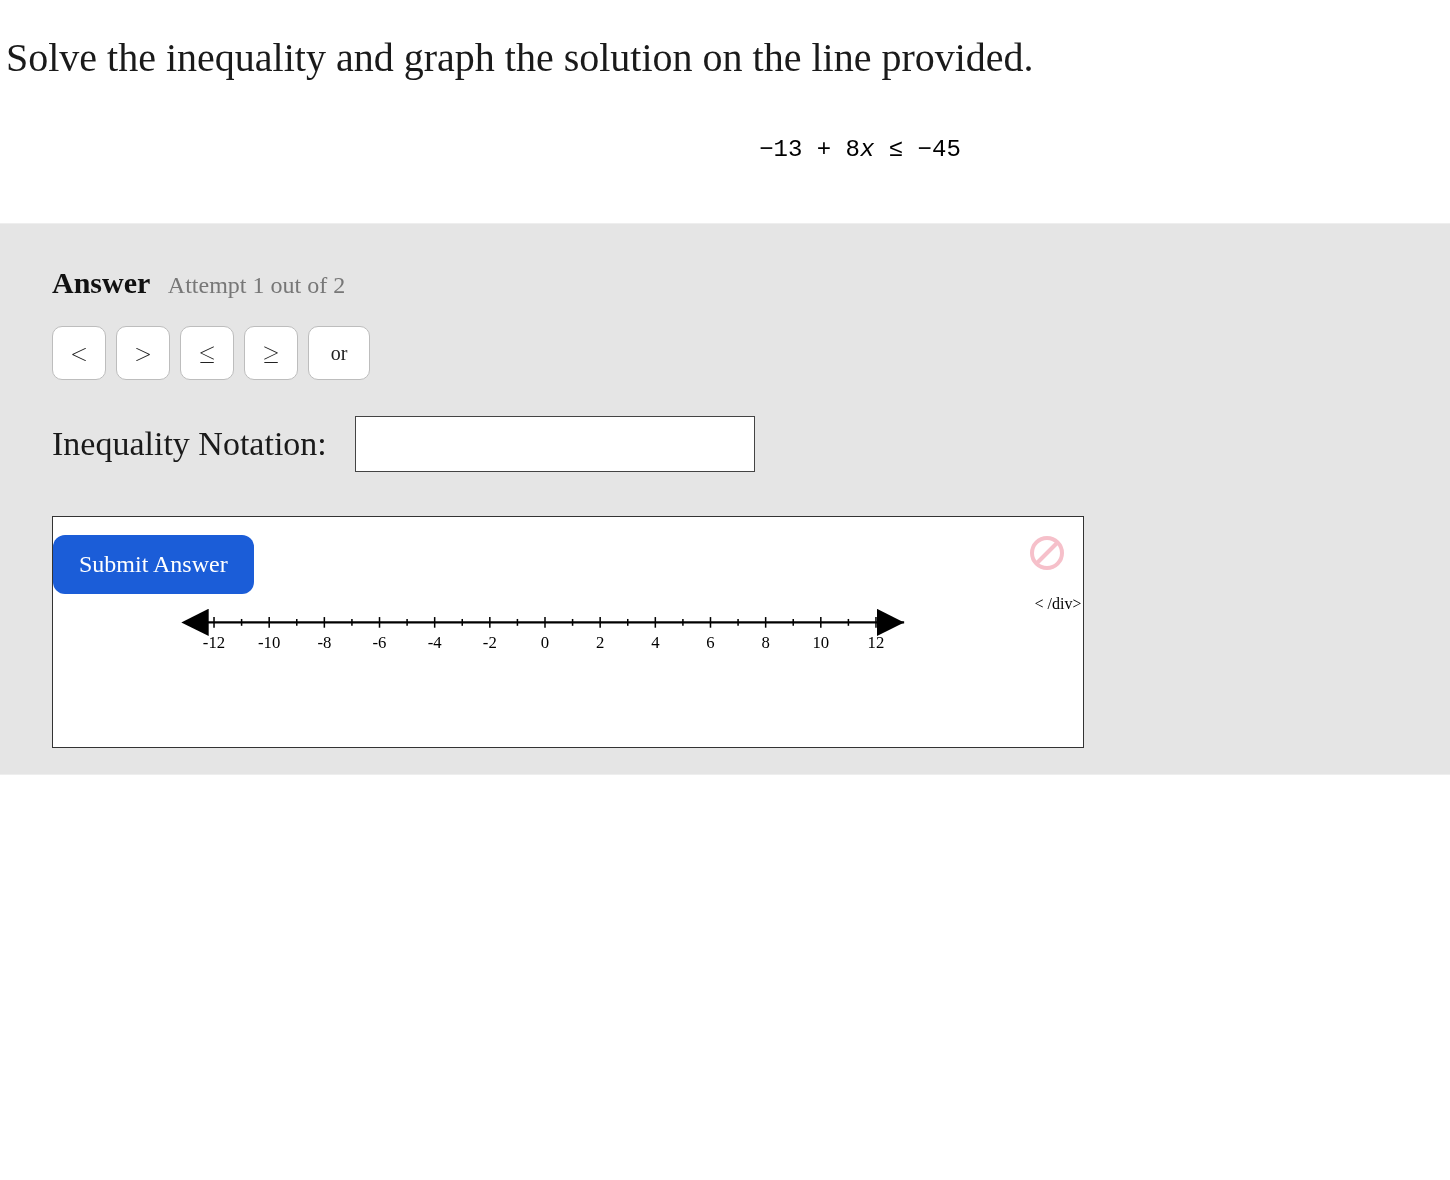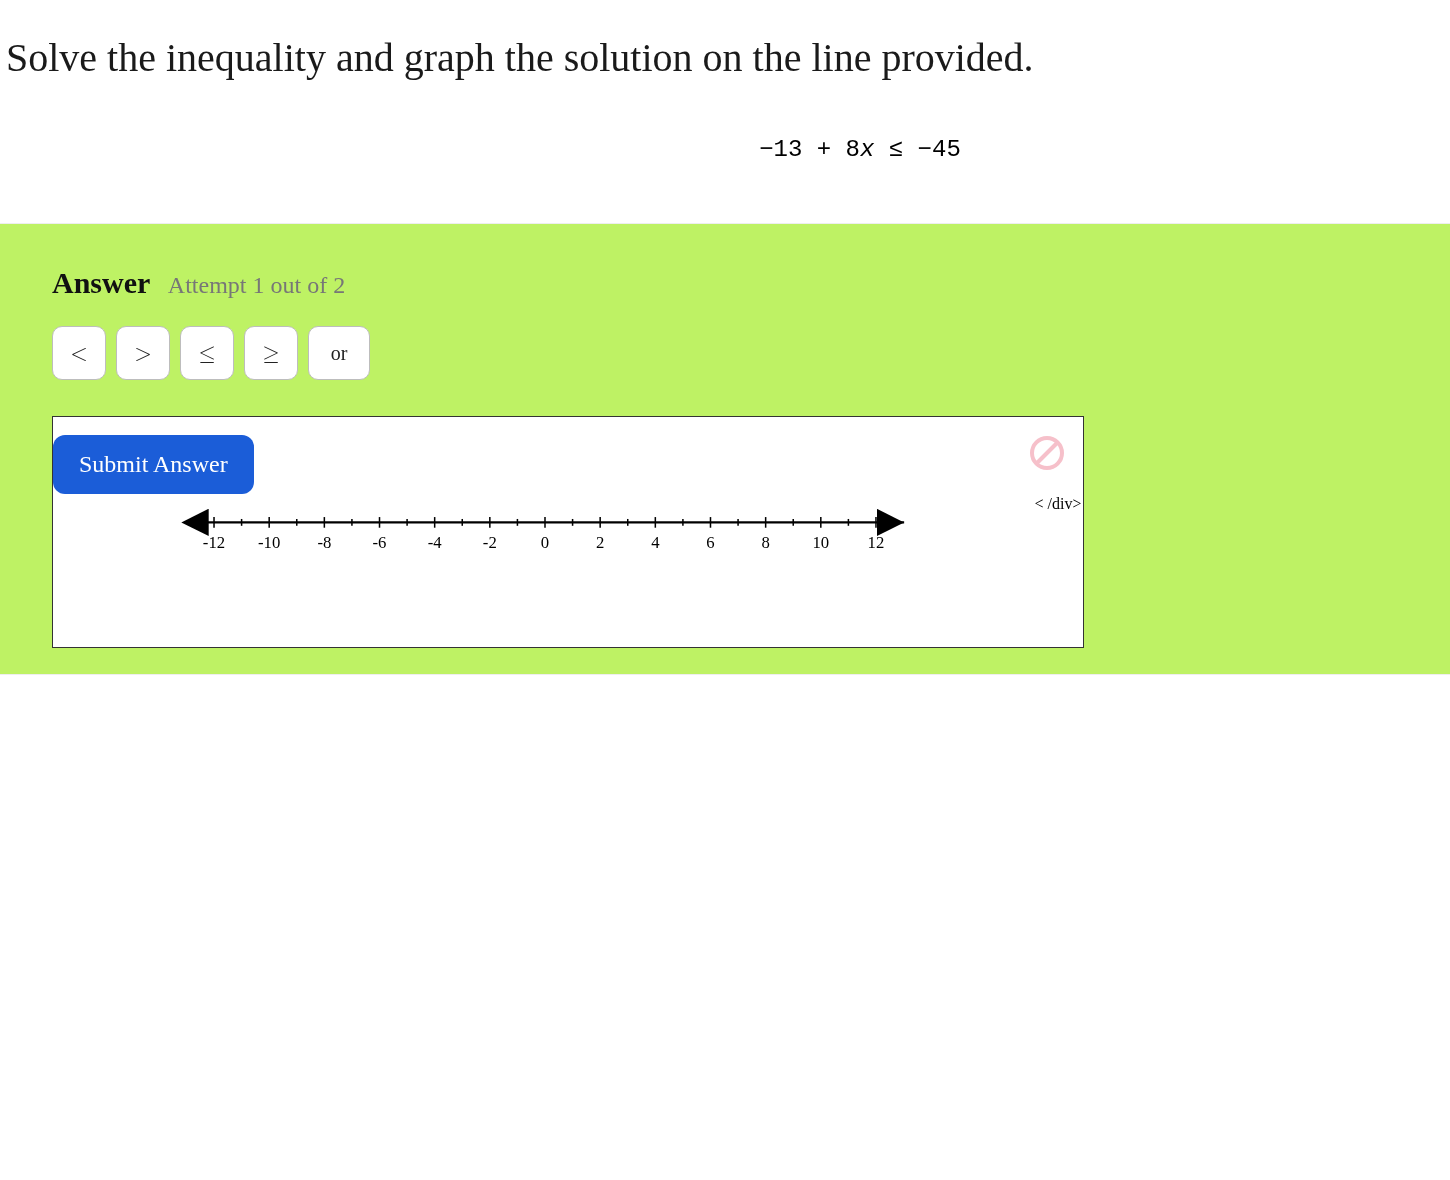--- a/index.html
+++ b/index.html
@@ -21,21 +21,21 @@
     padding: 40px 0 60px 0;
   }
   .equation {
     display: inline-block;
     font-family: Liberation Mono, monospace;
     font-size: 24px;
     white-space: nowrap;
     margin-left: 270px;
   }
   .answer-panel {
-    background: #bef264;
+    background: #e5e5e5;
     border-top: 1px solid #eee;
     border-bottom: 1px solid #eee;
     padding: 42px 52px 26px 52px;
   }
   .answer-header {
     font-size: 30px;
     margin-bottom: 26px;
   }
   .answer-header .lbl {
     font-weight: bold;
@@ -174,20 +174,24 @@
   </div>
 
   <div class="sym-row">
     <div class="sym-btn">&lt;</div>
     <div class="sym-btn">&gt;</div>
     <div class="sym-btn">≤</div>
     <div class="sym-btn">≥</div>
     <div class="sym-btn or">or</div>
   </div>
 
+  <div class="inq-row">
+    <span class="inq-label">Inequality Notation:</span>
+    <input class="inq-input" type="text" value="" style="">
+  </div>
 
 
   <div class="nl-box">
     <div class="nl-clear">
       <svg viewBox="0 0 36 36">
         <circle cx="18" cy="18" r="15" fill="none" stroke="#f6c0ca" stroke-width="4"></circle>
         <line x1="8" y1="28" x2="28" y2="8" stroke="#f6c0ca" stroke-width="4"></line>
       </svg>
     </div>
 

